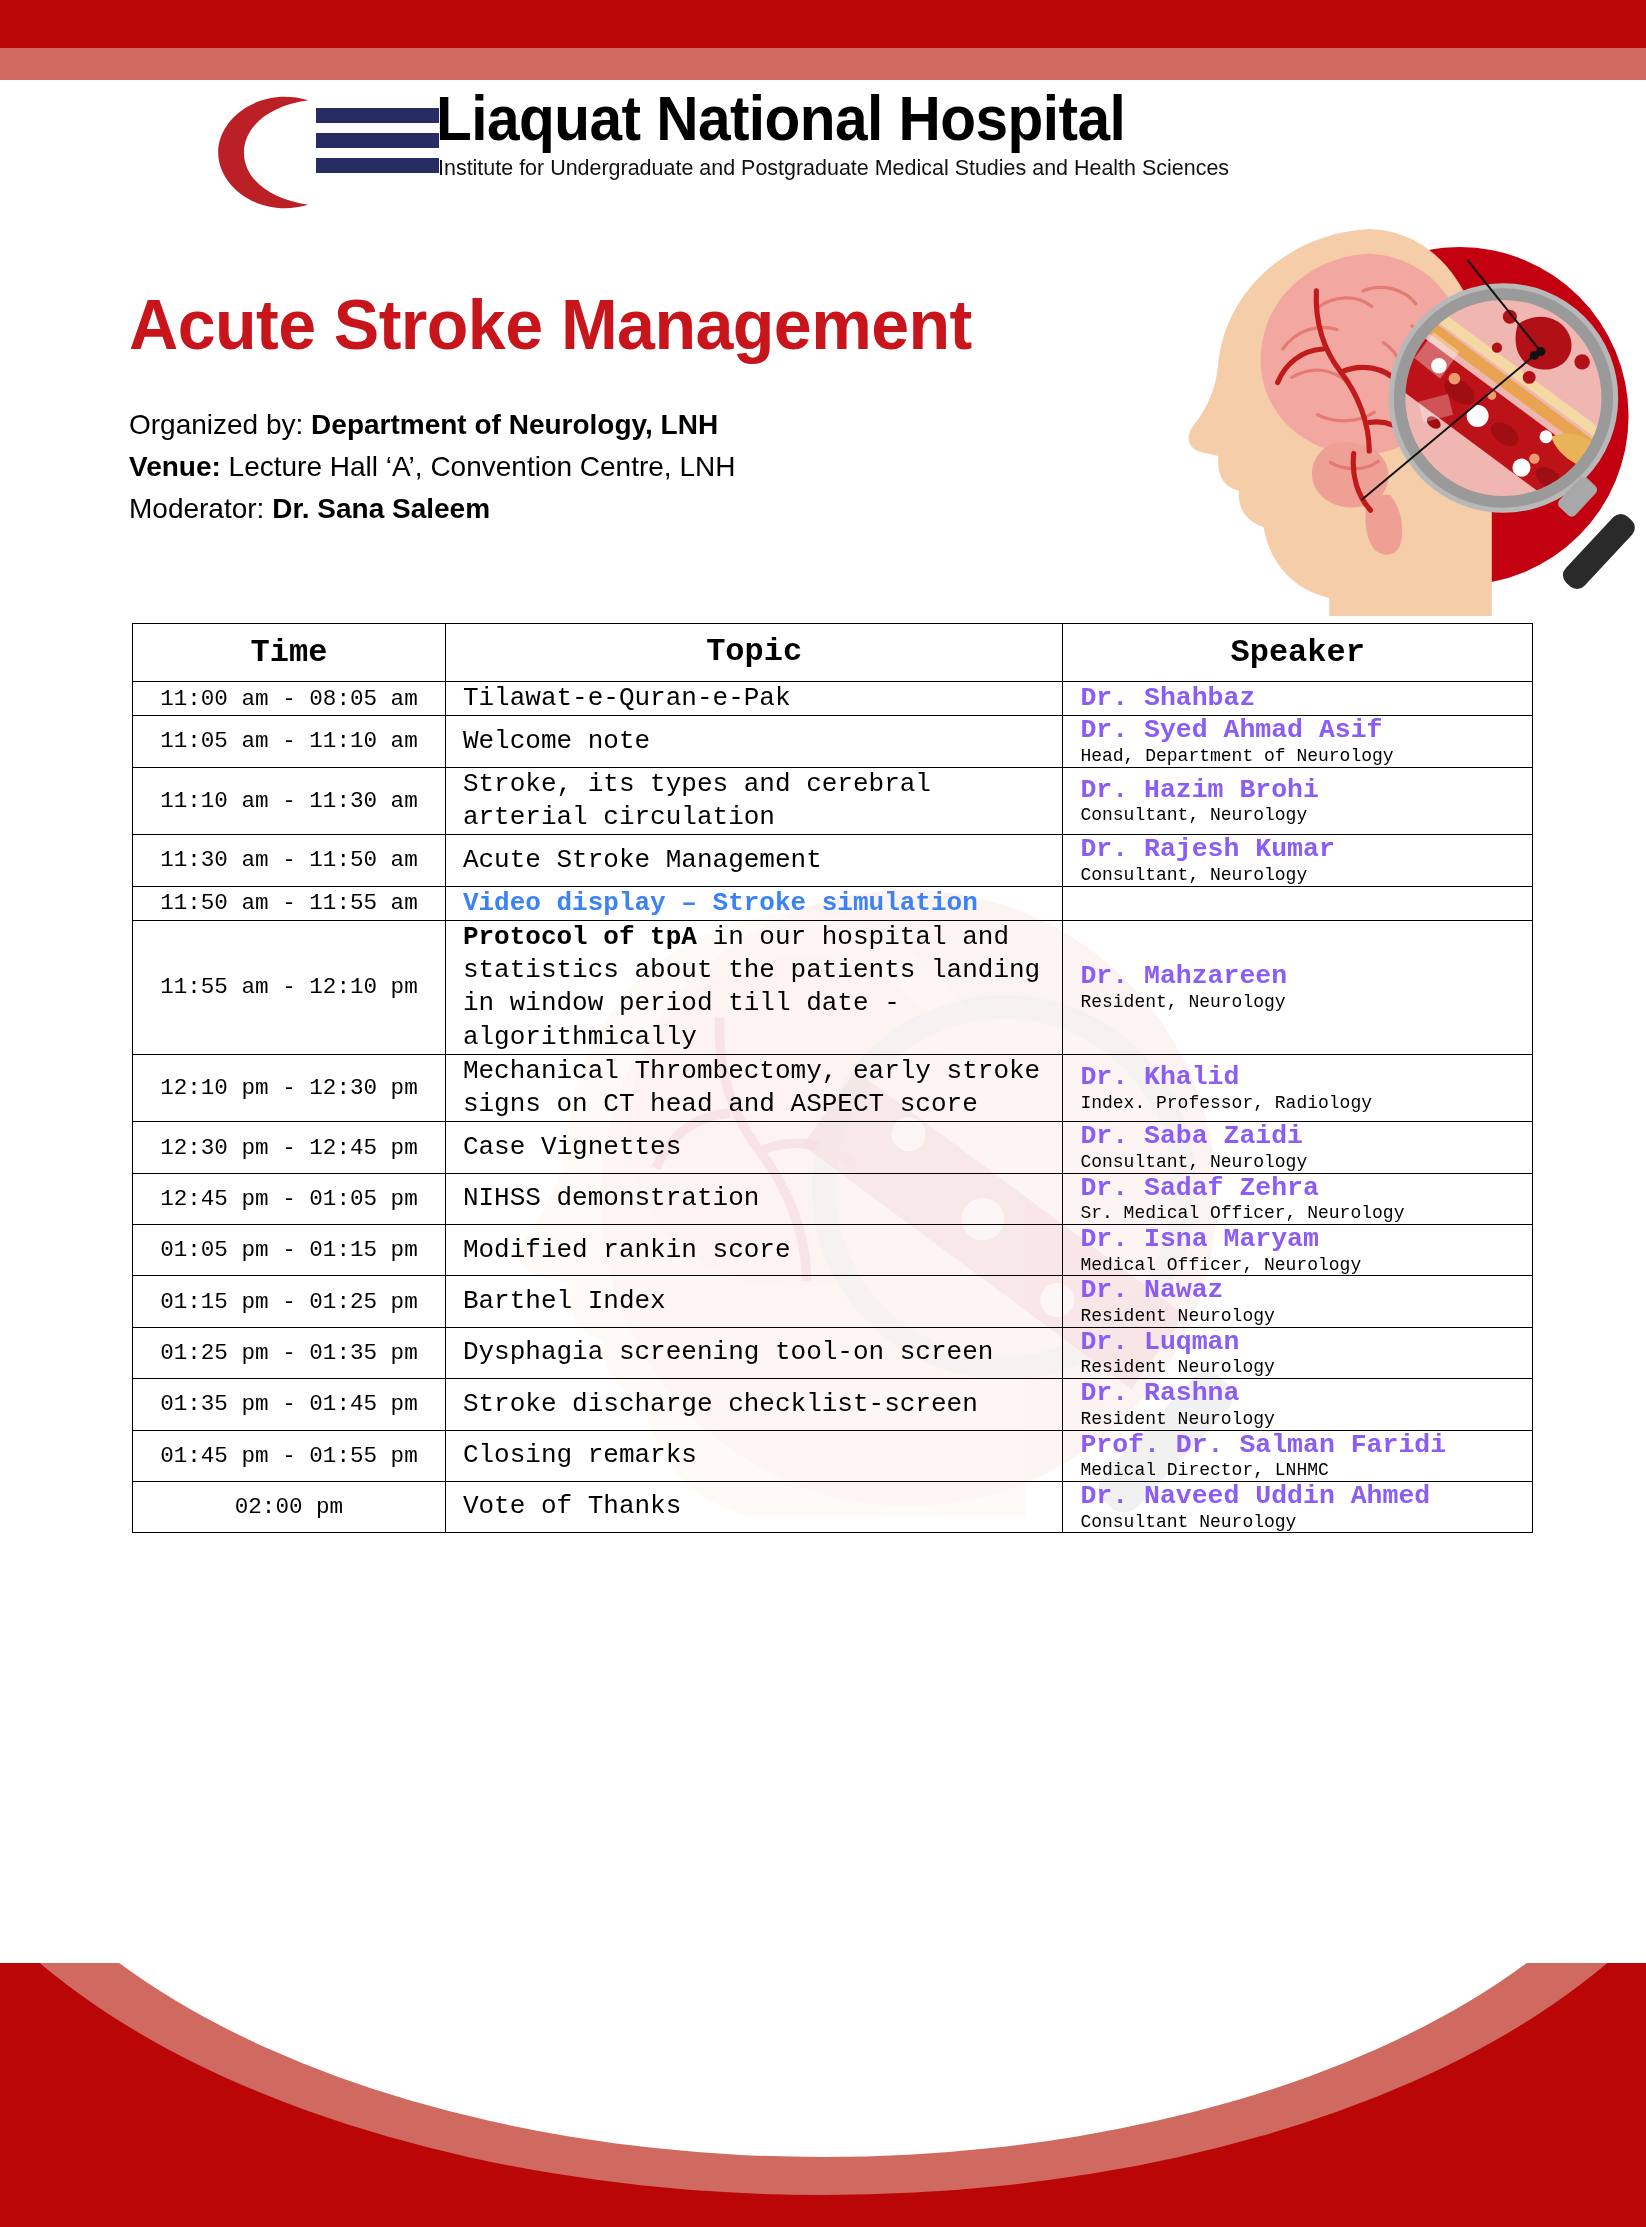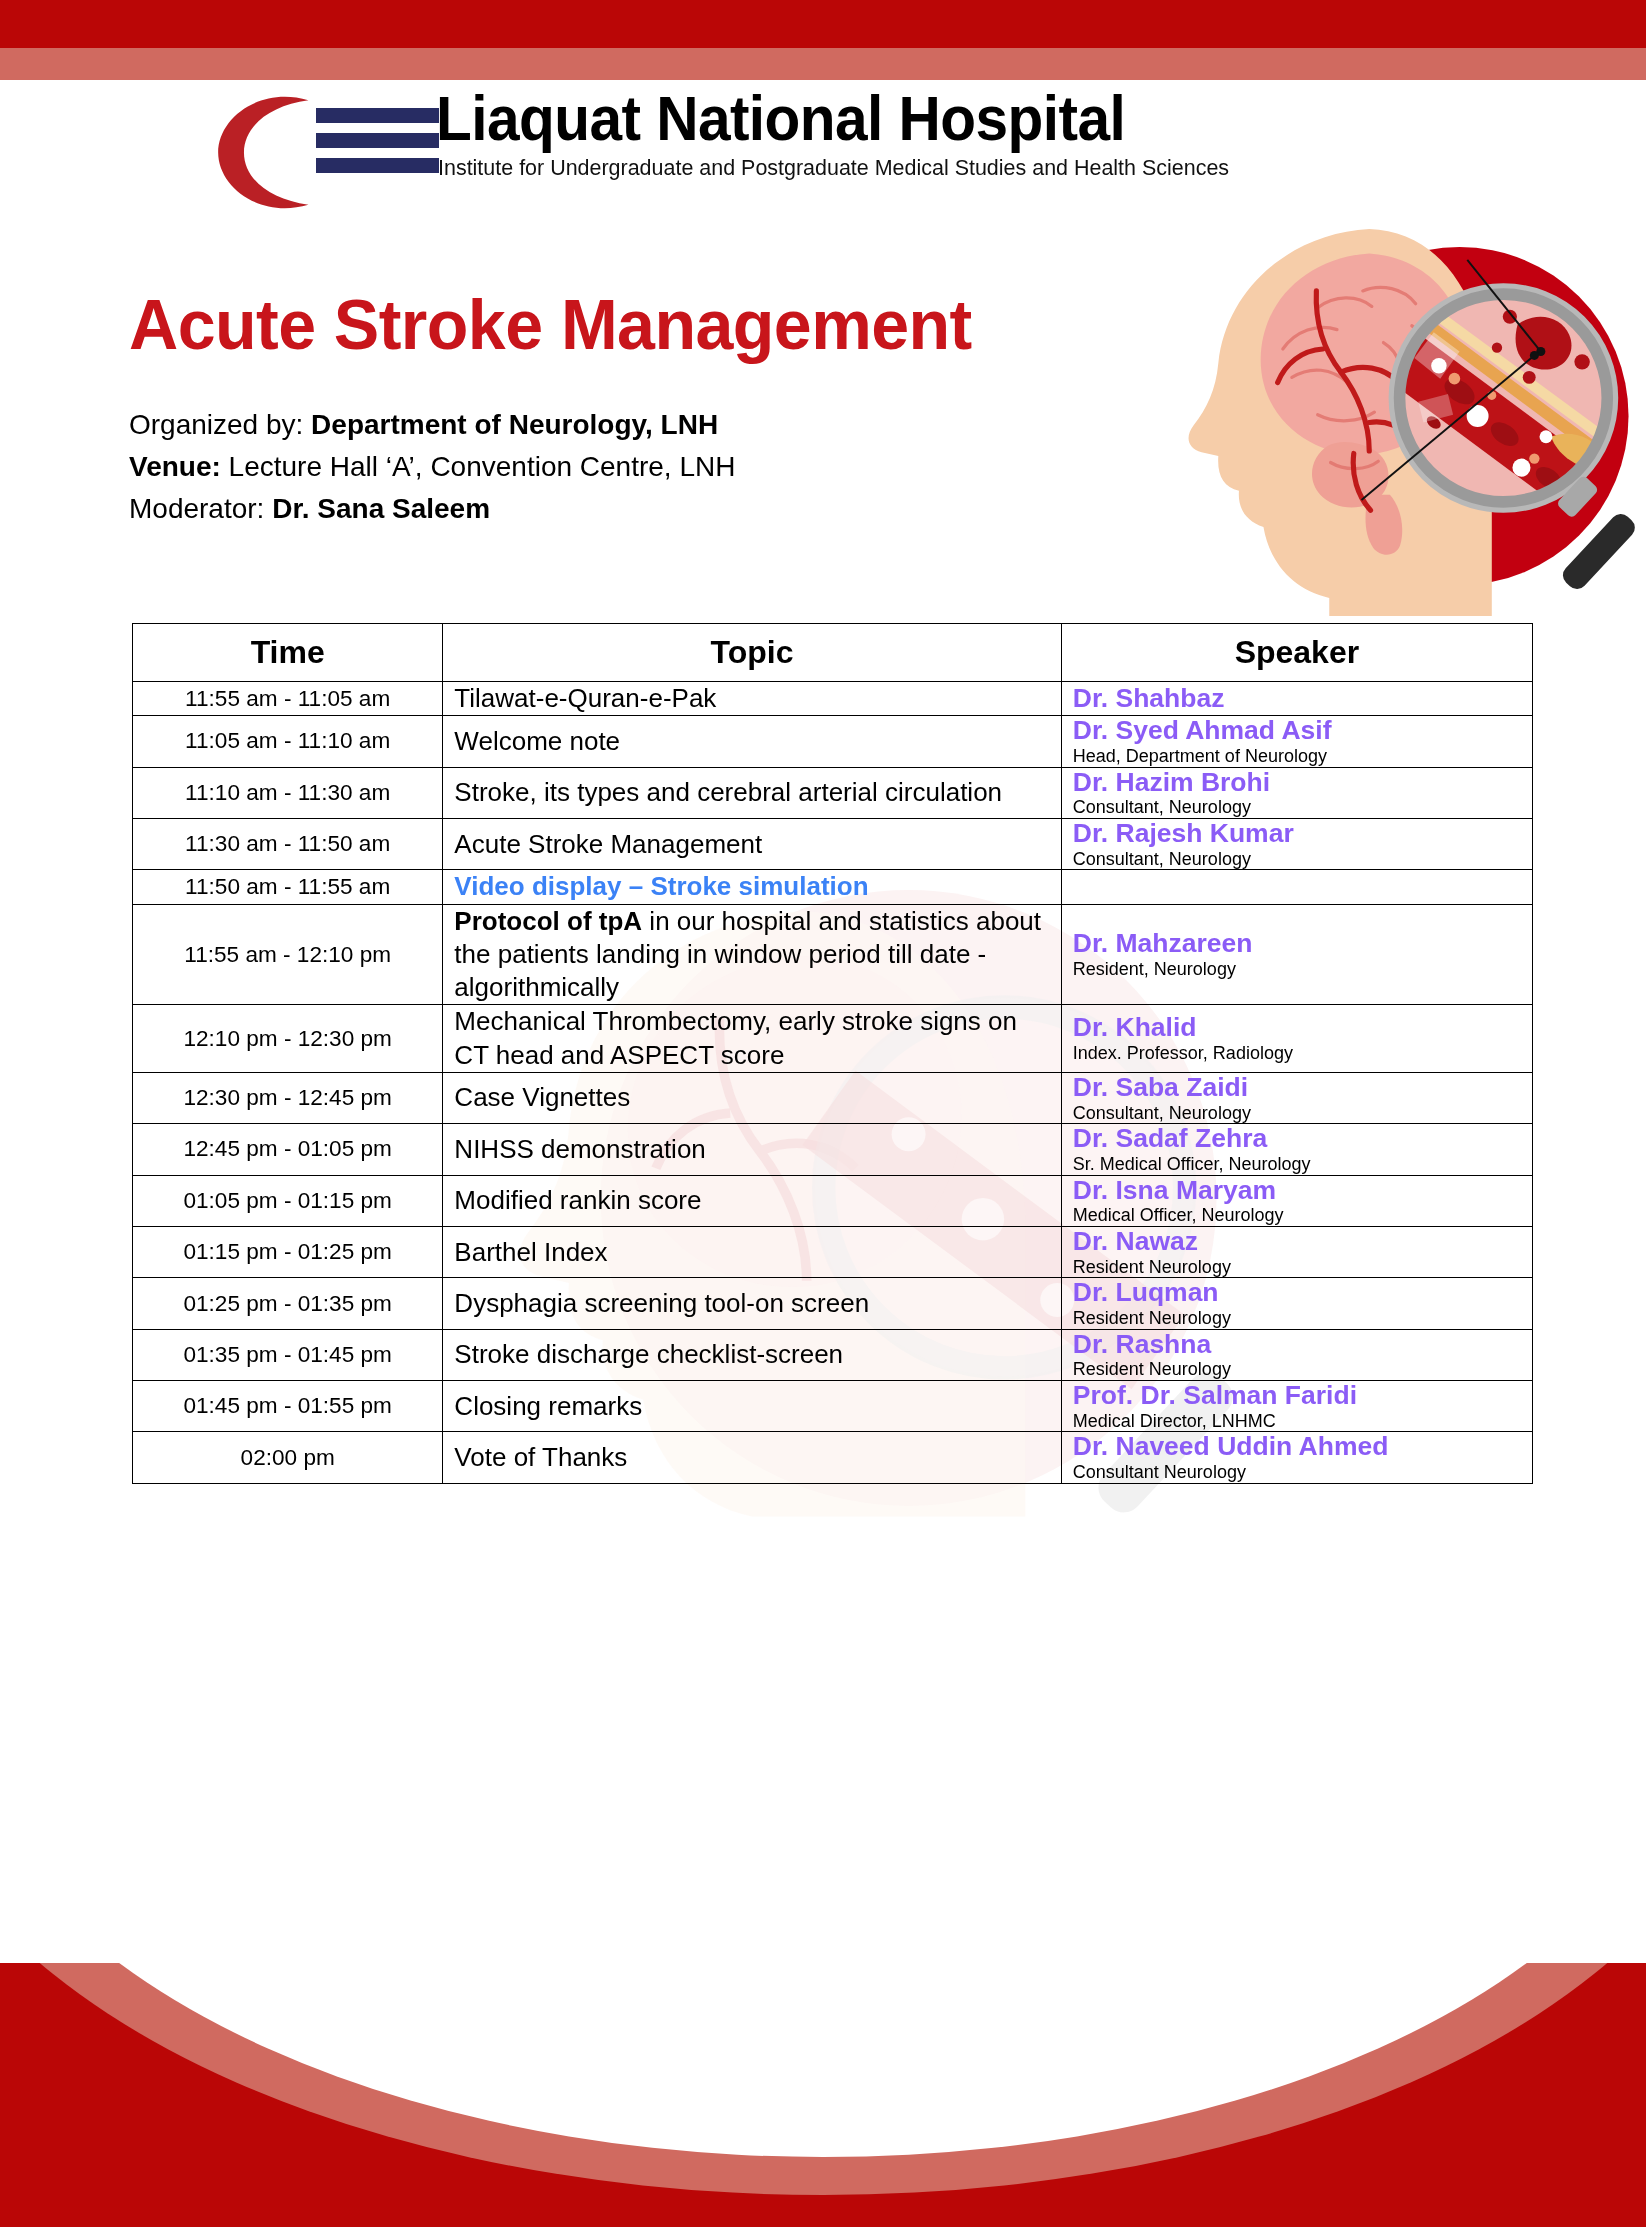--- a/index.html
+++ b/index.html
@@ -67,22 +67,23 @@
     opacity:0.14;pointer-events:none;
   }
 
   
   .tbl-wrap{position:absolute;left:132px;top:623px;width:1401px;}
   table.sched{
     width:1401px;border-collapse:collapse;
     background:transparent;
   }
   table.sched td,table.sched th{
-    border:1.9px solid #000;vertical-align:middle;padding:0 11px;
+    border:1.9px solid #000;vertical-align:middle;padding:0 17px;
     background:transparent;
+    font-family:Liberation Mono, monospace;
   }
   table.sched th{
     font-size:32px;font-weight:bold;text-align:center;height:57px;
   }
   .c-time{width:303px;text-align:center;font-size:22.6px;color:#000;}
   .c-topic{width:626px;text-align:left;font-size:26px;color:#000;padding-left:14px;line-height:1.28;}
   .c-spk{width:471px;text-align:left;padding-left:14px;}
   .c-topic b{font-weight:bold;}
   .topic-blue{color:#3b82f6;font-weight:bold;}
   .spk-name{font-size:26.5px;font-weight:bold;color:#8b5cf6;line-height:1.12;}
@@ -260,21 +261,21 @@
   <table class="sched">
     <thead>
       <tr>
         <th class="c-time">Time</th>
         <th class="c-topic" style="text-align:center">Topic</th>
         <th class="c-spk" style="text-align:center">Speaker</th>
       </tr>
     </thead>
     <tbody id="sched-body">
         <tr>
-          <td class="c-time">11:55 am - 11:05 am</td>
+          <td class="c-time">11:00 am - 08:05 am</td>
           <td class="c-topic">Tilawat-e-Quran-e-Pak</td>
           <td class="c-spk">
             <div class="spk-name">Dr. Shahbaz</div>
           </td>
         </tr>
         <tr>
           <td class="c-time">11:05 am - 11:10 am</td>
           <td class="c-topic">Welcome note</td>
           <td class="c-spk">
             <div class="spk-name">Dr. Syed Ahmad Asif</div>

